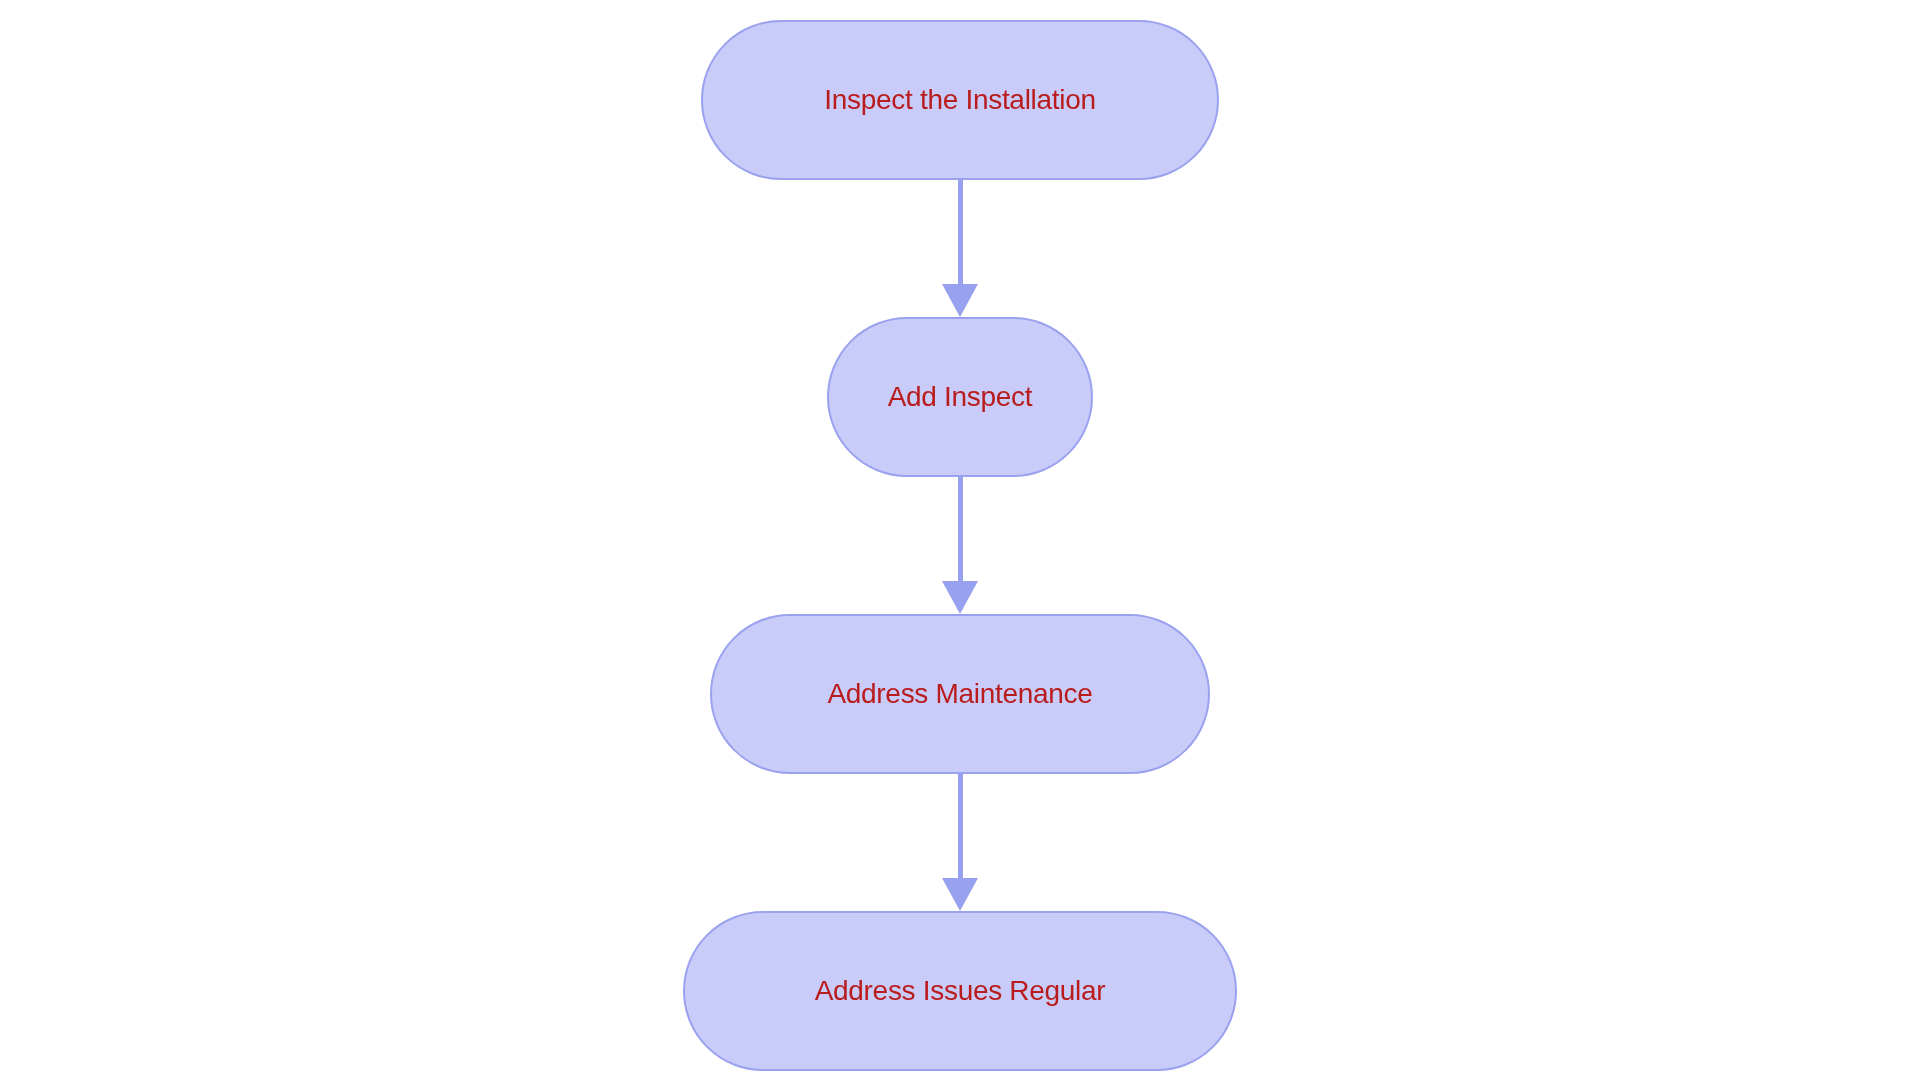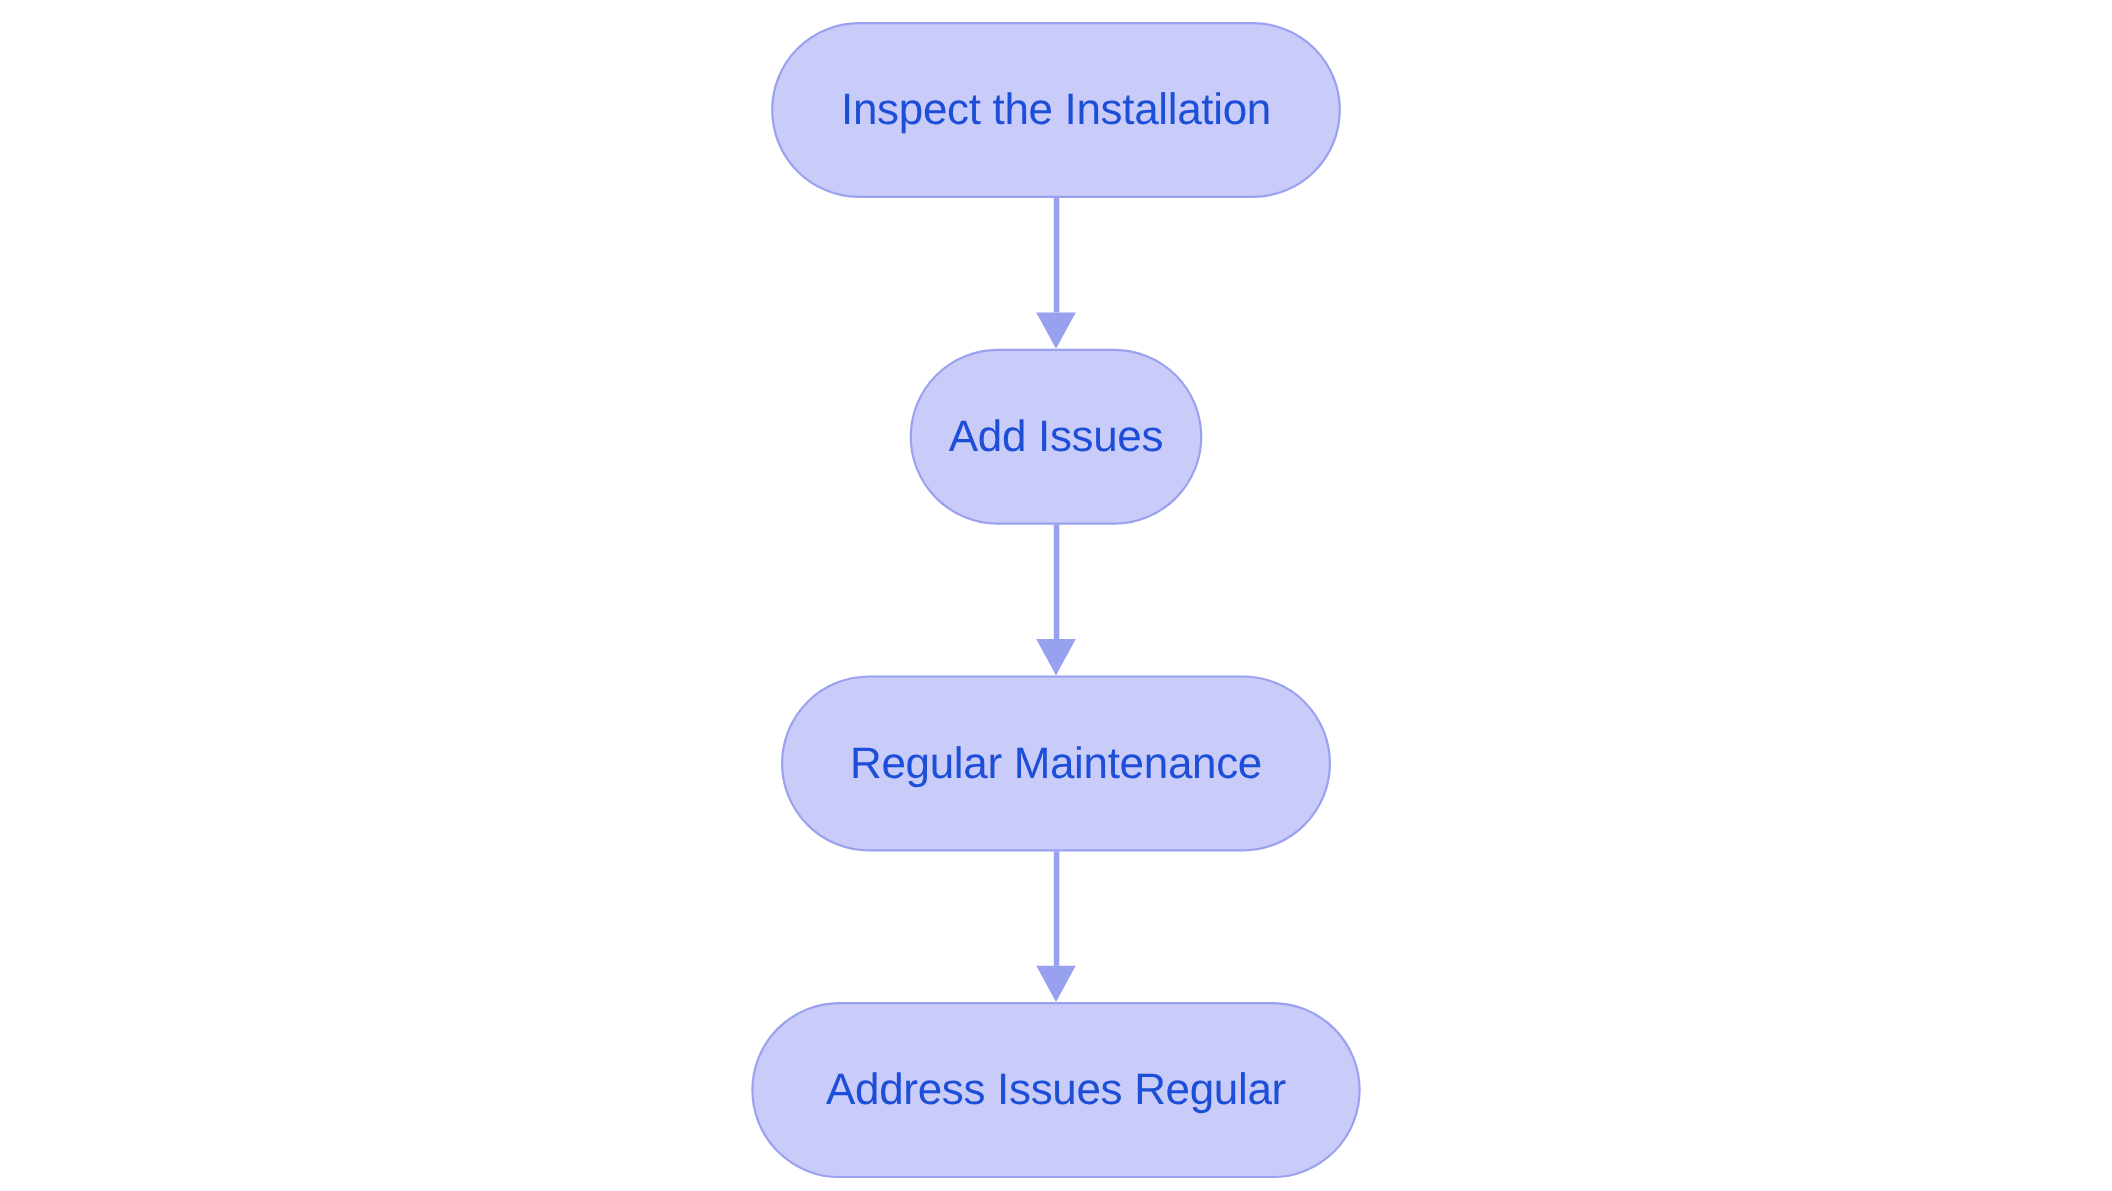--- a/index.html
+++ b/index.html
@@ -20,22 +20,22 @@
     height: 160px;
     border-radius: 80px;
     background: #c9ccf8;
     border: 2px solid #9aa1ef;
     box-sizing: border-box;
     display: flex;
     align-items: center;
     justify-content: center;
   }
   .node .label {
-    color: #1d4ed8;
-    font-size: 40px;
+    color: #b91c1c;
+    font-size: 28px;
     letter-spacing: -0.3px;
     white-space: nowrap;
     text-align: left;
   }
   .node-1 { left: 701px; top: 20px;  width: 518px; }
   .node-2 { left: 827px; top: 317px; width: 266px; }
   .node-3 { left: 710px; top: 614px; width: 500px; }
   .node-4 { left: 683px; top: 911px; width: 554px; }
 
   .arrow {
@@ -71,30 +71,30 @@
   <div class="node node-1">
     <span class="label">Inspect the Installation</span>
   </div>
 
   <div class="arrow arrow-1">
     <div class="shaft"></div>
     <div class="head"></div>
   </div>
 
   <div class="node node-2">
-    <span class="label">Add Issues</span>
+    <span class="label">Add Inspect</span>
   </div>
 
   <div class="arrow arrow-2">
     <div class="shaft"></div>
     <div class="head"></div>
   </div>
 
   <div class="node node-3">
-    <span class="label">Regular Maintenance</span>
+    <span class="label">Address Maintenance</span>
   </div>
 
   <div class="arrow arrow-3">
     <div class="shaft"></div>
     <div class="head"></div>
   </div>
 
   <div class="node node-4">
     <span class="label">Address Issues Regular</span>
   </div>

